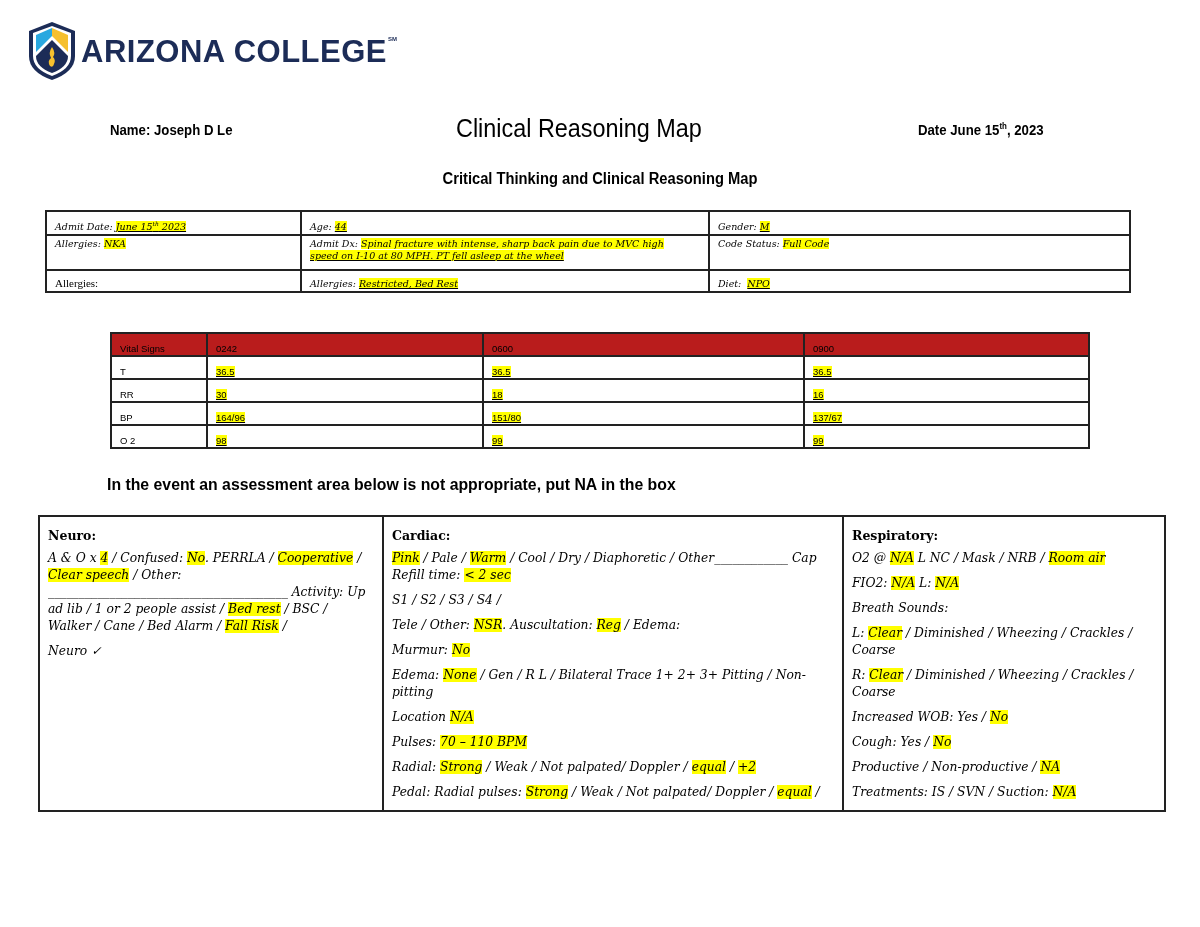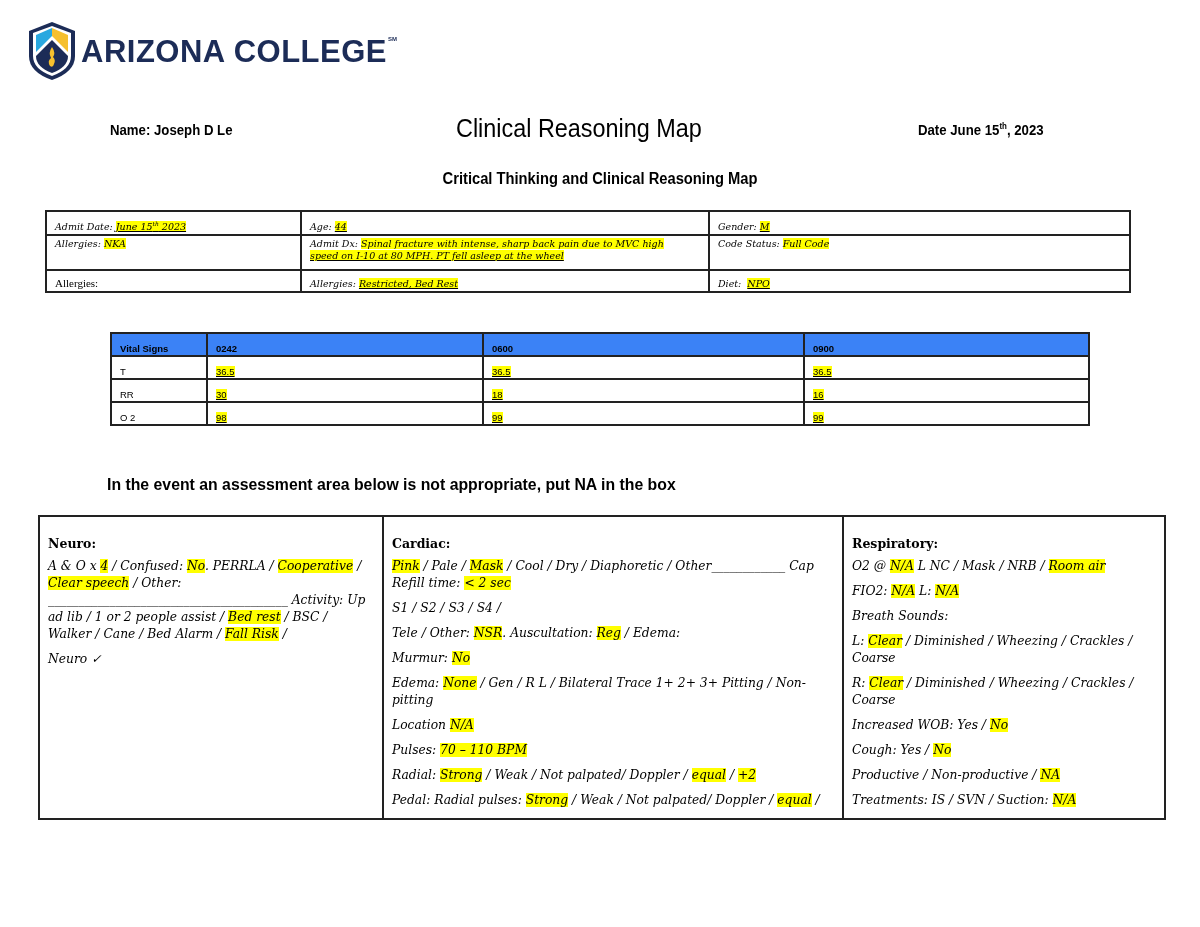--- a/index.html
+++ b/index.html
@@ -21,29 +21,29 @@
   .info td { border: 2px solid #222; padding: 2px 8px 1px 8px; vertical-align: top; line-height: 12px; }
   .info tr.r1 td { height: 19px; vertical-align: bottom; }
   .info tr.r2 td { height: 30px; }
   .info tr.r3 td { height: 17px; vertical-align: bottom; }
   .plain { font-style: normal; font-family: "Liberation Serif", serif; font-size: 11px; }
   .hl { background: #ffff00; }
   .ul { text-decoration: underline; }
 
   .vitals { left: 110px; top: 332px; width: 980px; font-family: "Liberation Sans", sans-serif; font-size: 9.5px; }
   .vitals td { border: 2px solid #222; padding: 2px 8px 1px 8px; height: 18px; vertical-align: bottom; }
-  .vitals tr.head td { background: #3b82f6; font-weight: 700; }
+  .vitals tr.head td { background: #b91c1c; font-weight: 400; }
   .vitals td.c0 { width: 78px; }
   .vitals td.c1 { width: 258px; }
   .vitals td.c2 { width: 303px; }
 
   .notice { position: absolute; left: 107px; top: 475px; font-size: 17px; font-weight: 700; transform: scaleX(0.93); transform-origin: left; }
 
   .assess { left: 38px; top: 515px; width: 1128px; font-family: "DejaVu Serif", serif; font-style: italic; font-size: 12.3px; }
-  .assess td { border: 2px solid #222; padding: 18px 8px 0 8px; vertical-align: top; height: 283px; line-height: 17px; }
+  .assess td { border: 2px solid #222; padding: 10px 8px 0 8px; vertical-align: top; height: 283px; line-height: 17px; }
   .assess td.n { width: 326px; }
   .assess td.c { width: 442px; }
   .sec-title { font-style: normal; font-weight: 700; font-family: "DejaVu Serif", serif; font-size: 12.5px; margin-bottom: 6px; }
   .line { margin-bottom: 8px; }
 </style>
 </head>
 <body>
 
 <div class="logo">
   <svg width="50" height="62" viewBox="0 0 50 62">
@@ -97,41 +97,47 @@
     <td><span class="hl ul">36.5</span></td>
     <td><span class="hl ul">36.5</span></td>
   </tr>
   <tr>
     <td>RR</td>
     <td><span class="hl ul">30</span></td>
     <td><span class="hl ul">18</span></td>
     <td><span class="hl ul">16</span></td>
   </tr>
   <tr>
+    <td>BP</td>
+    <td><span class="hl ul">164/96</span></td>
+    <td><span class="hl ul">151/80</span></td>
+    <td><span class="hl ul">137/67</span></td>
+  </tr>
+  <tr>
     <td>O 2</td>
     <td><span class="hl ul">98</span></td>
     <td><span class="hl ul">99</span></td>
     <td><span class="hl ul">99</span></td>
   </tr>
 </tbody>
   </table>
 
 <div class="notice">In the event an assessment area below is not appropriate, put NA in the box</div>
 
 <table class="assess">
   <tbody>
       <tr>
     <td class="n">
       <div class="sec-title">Neuro:</div>
       <div class="line"><span>A &amp; O x </span><span class="hl">4</span><span> / Confused: </span><span class="hl">No</span><span>. PERRLA / </span><span class="hl">Cooperative</span><span> /</span> <span class="hl">Clear speech</span><span> / Other:</span> <span>_______________________________________</span><span> Activity: Up ad lib / 1 or 2 people assist / </span><span class="hl">Bed rest</span><span> / BSC / Walker / Cane / Bed Alarm / </span><span class="hl">Fall Risk</span><span> /</span></div>
       <div class="line">Neuro ✓</div>
     </td>
     <td class="c">
       <div class="sec-title">Cardiac:</div>
-      <div class="line"><span class="hl">Pink</span><span> / Pale / </span><span class="hl">Mask</span><span> / Cool / Dry / Diaphoretic / Other____________ Cap Refill time: </span><span class="hl">&lt; 2 sec</span></div>
+      <div class="line"><span class="hl">Pink</span><span> / Pale / </span><span class="hl">Warm</span><span> / Cool / Dry / Diaphoretic / Other____________ Cap Refill time: </span><span class="hl">&lt; 2 sec</span></div>
       <div class="line">S1 / S2 / S3 / S4 /</div>
       <div class="line"><span>Tele / Other: </span><span class="hl">NSR</span><span>. Auscultation: </span><span class="hl">Reg</span><span> / Edema:</span></div>
       <div class="line"><span>Murmur: </span><span class="hl">No</span></div>
       <div class="line"><span>Edema: </span><span class="hl">None</span><span> / Gen / R L / Bilateral Trace 1+ 2+ 3+ Pitting / Non-pitting</span></div>
       <div class="line"><span>Location </span><span class="hl">N/A</span></div>
       <div class="line"><span>Pulses: </span><span class="hl">70 – 110 BPM</span></div>
       <div class="line"><span>Radial: </span><span class="hl">Strong</span><span> / Weak / Not palpated/ Doppler / </span><span class="hl">equal</span><span> / </span><span class="hl">+2</span></div>
       <div class="line" style="white-space:nowrap"><span>Pedal: Radial pulses: </span><span class="hl">Strong</span><span> / Weak / Not palpated/ Doppler / </span><span class="hl">equal</span><span> /</span></div>
     </td>
     <td>

